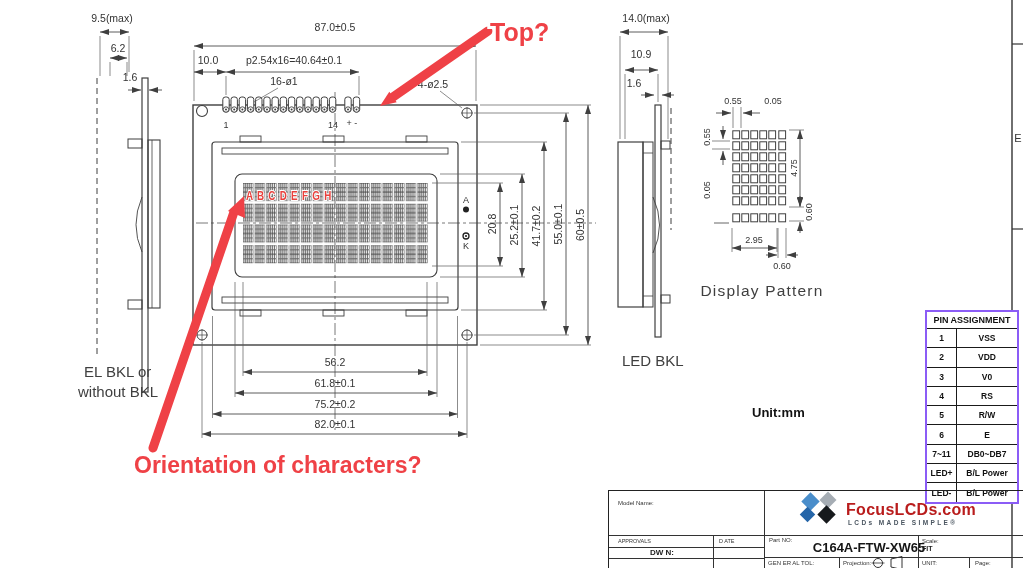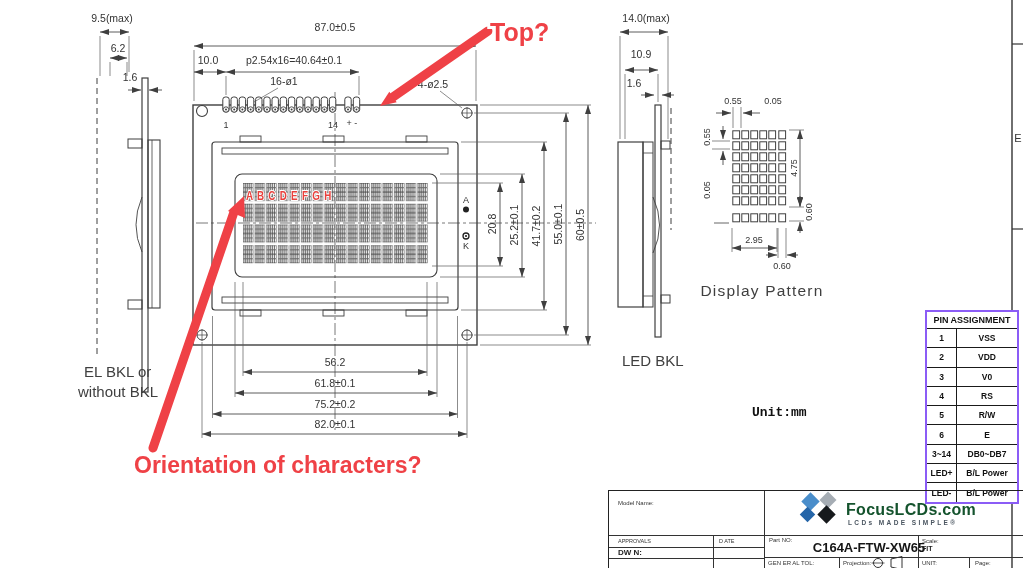--- a/index.html
+++ b/index.html
@@ -23,27 +23,27 @@
   #pin-table{left:925px;top:271px;width:90px;background:#fff;border:2px solid #8b5cf6;font-weight:bold;color:#111;margin-top:39px;}
   #pin-table .hd{height:16px;line-height:16px;text-align:center;font-size:9px;border-bottom:1.5px solid #1a1a1a;}
   #pin-table .row{display:flex;height:18.3px;border-bottom:1px solid #1a1a1a;}
   #pin-table .row:last-child{border-bottom:none;text-align:right;}
   #pin-table .c1{width:29px;border-right:1.5px solid #1a1a1a;display:flex;align-items:center;justify-content:center;font-size:8.5px;}
   #pin-table .c2{flex:1;display:flex;align-items:center;justify-content:center;font-size:8.5px;}
   
   #title-block{left:608px;top:490px;width:415px;height:78px;border-top:1.6px solid #222;border-left:1.6px solid #222;color:#222;}
   #title-block .vline,#title-block .hline{position:absolute;background:#333;}
   .tb-tiny{position:absolute;font-size:6px;color:#333;white-space:nowrap;}
-  .tb-med{position:absolute;font-size:8px;font-weight:600;color:#222;white-space:nowrap;}
+  .tb-med{position:absolute;font-size:8px;font-weight:600;color:#222;white-space:nowrap;margin-left:32px;}
   .logo-diamond{position:absolute;transform:rotate(45deg);}
-  #logo-text{position:absolute;font-size:16px;font-weight:700;color:#14532d;letter-spacing:0.3px;}
+  #logo-text{position:absolute;font-size:16px;font-weight:700;color:#b91c1c;letter-spacing:0.3px;}
   #logo-tagline{position:absolute;font-size:6.5px;letter-spacing:2.4px;color:#4a5560;font-weight:600;}
   #part-no{position:absolute;left:155px;top:49px;width:154px;text-align:center;font-size:13px;font-weight:600;color:#151515;margin-left:28px;}
   #scale-value{position:absolute;left:313px;top:54px;font-size:7px;font-weight:600;}
-  #unit-mm{left:752px;top:405px;font-family:Liberation Mono, monospace;font-weight:700;font-size:13px;color:#111;}
+  #unit-mm{left:752px;top:405px;font-family:Liberation Sans, sans-serif;font-weight:700;font-size:13px;color:#111;}
 </style>
 </head>
 <body>
 
 <div id="app">
 
   <svg width="1023" height="568" viewBox="0 0 1023 568" class="abs" style="left:0;top:0">
     <defs>
       <marker id="ae" markerWidth="10" markerHeight="7" refX="9" refY="3" orient="auto" markerUnits="userSpaceOnUse">
         <path d="M0,0L9,3L0,6Z" fill="#3f3f3f"></path>
@@ -336,21 +336,21 @@
       </div>
     <div class="row">
         <div class="c1">5</div>
         <div class="c2">R/W</div>
       </div>
     <div class="row">
         <div class="c1">6</div>
         <div class="c2">E</div>
       </div>
     <div class="row">
-        <div class="c1">3~14</div>
+        <div class="c1">7~11</div>
         <div class="c2">DB0~DB7</div>
       </div>
     <div class="row">
         <div class="c1">LED+</div>
         <div class="c2">B/L Power</div>
       </div>
     <div class="row">
         <div class="c1">LED-</div>
         <div class="c2">B/L Power</div>
       </div>

